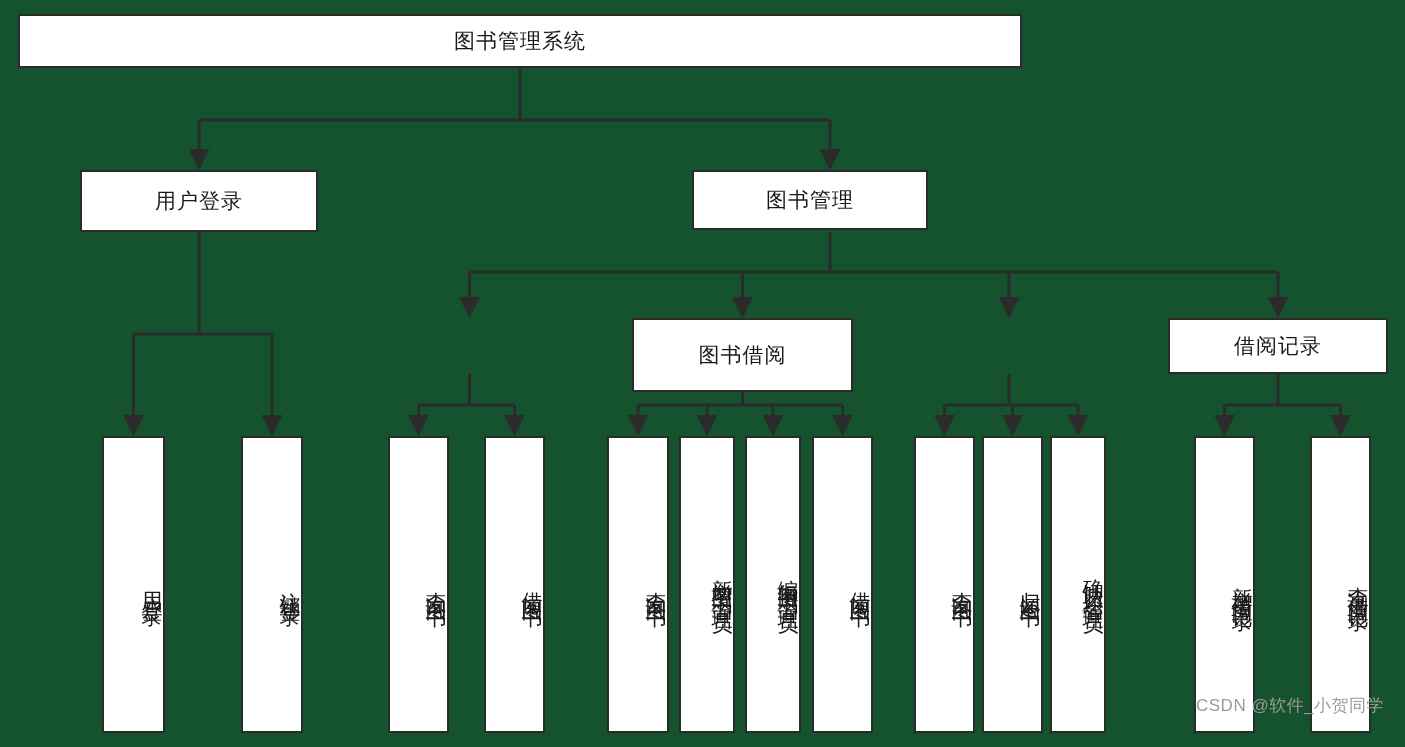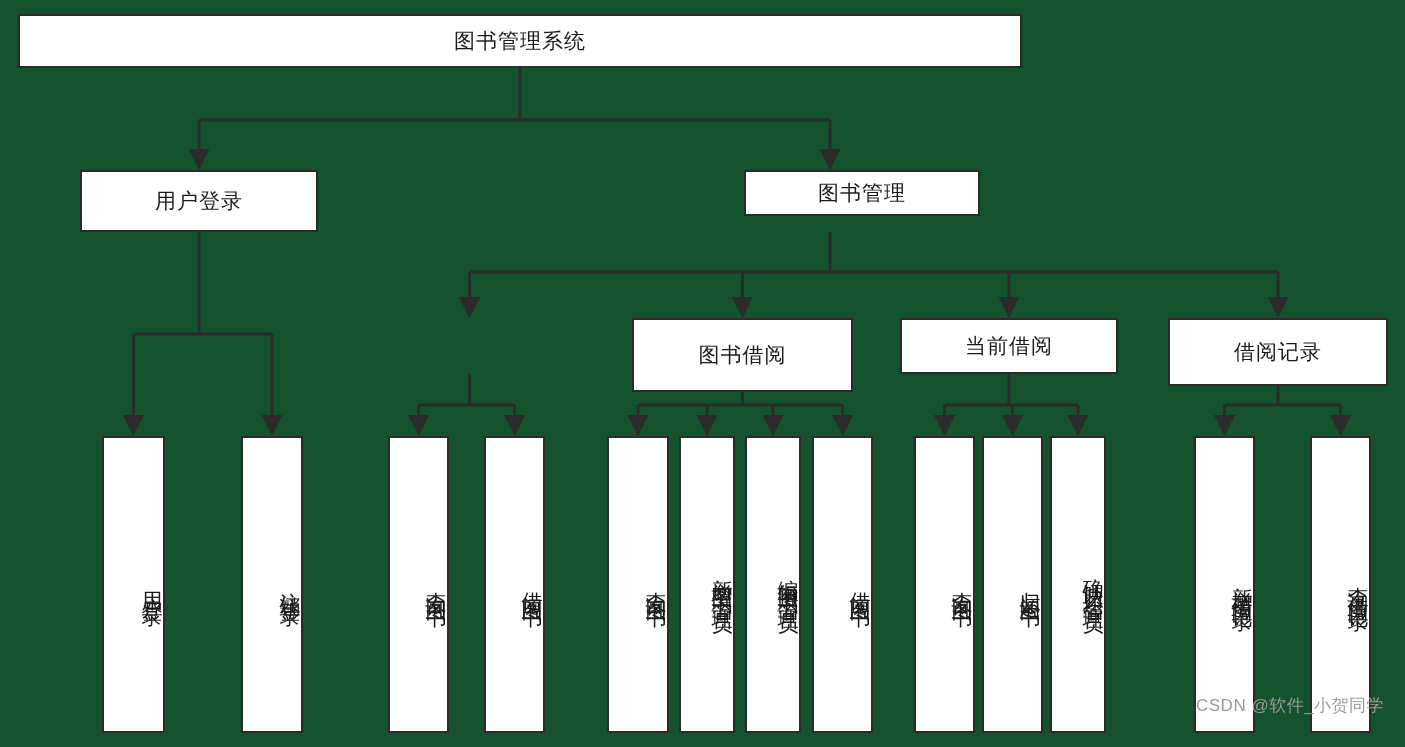--- a/index.html
+++ b/index.html
@@ -118,31 +118,28 @@
       </g>
   </svg>
 
   <div class="node horizontal" style="left: 18px; top: 14px; width: 1004px; height: 54px;">
       <span>图书管理系统</span>
     </div>
 
   <div class="node horizontal" style="left: 80px; top: 170px; width: 238px; height: 62px;">
       <span>用户登录</span>
     </div>
-  <div class="node horizontal" style="left: 744px; top: 170px; width: 236px; height: 46px;">
+  <div class="node horizontal" style="left: 692px; top: 170px; width: 236px; height: 60px;">
       <span>图书管理</span>
     </div>
 
   <div class="node horizontal" style="left: 632px; top: 318px; width: 221px; height: 74px;">
       <span>图书借阅</span>
     </div>
-  <div class="node horizontal" style="left: 900px; top: 318px; width: 218px; height: 56px;">
-      <span>当前借阅</span>
-    </div>
-  <div class="node horizontal" style="left: 1168px; top: 318px; width: 220px; height: 68px;">
+  <div class="node horizontal" style="left: 1168px; top: 318px; width: 220px; height: 56px;">
       <span>借阅记录</span>
     </div>
 
   <div class="node vertical" style="left: 102px; top: 436px; width: 63px; height: 297px;">
       <span class="vtext">用户登录</span>
     </div>
   <div class="node vertical" style="left: 241px; top: 436px; width: 62px; height: 297px;">
       <span class="vtext">注销登录</span>
     </div>
 

